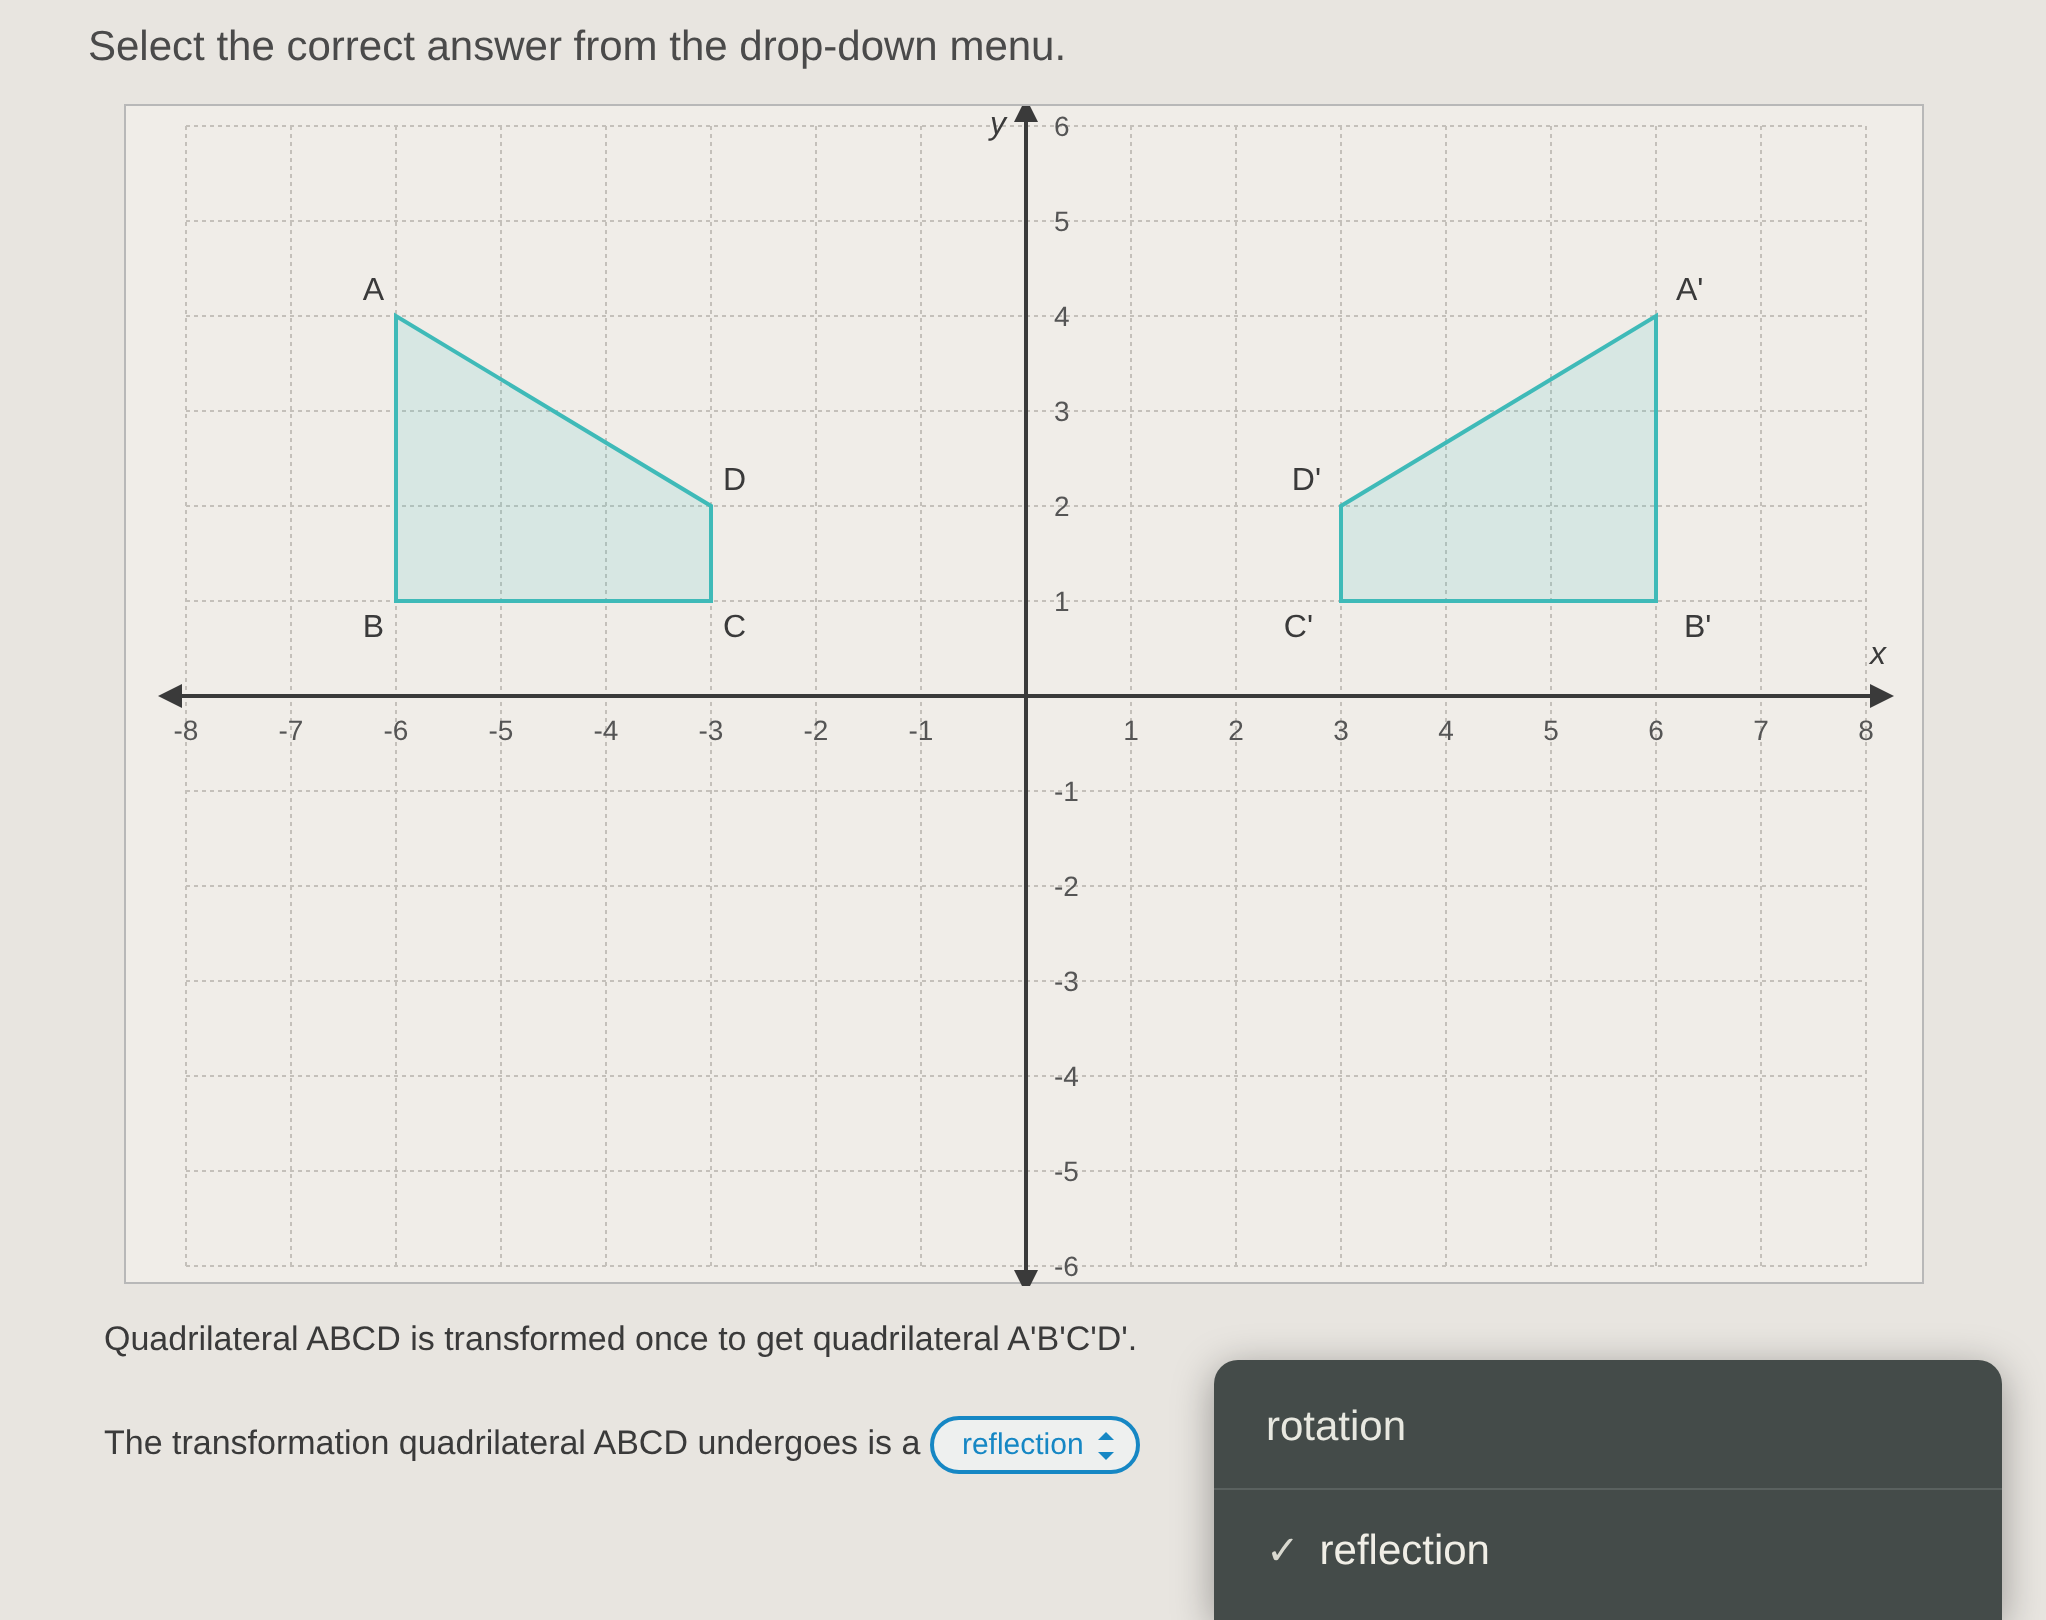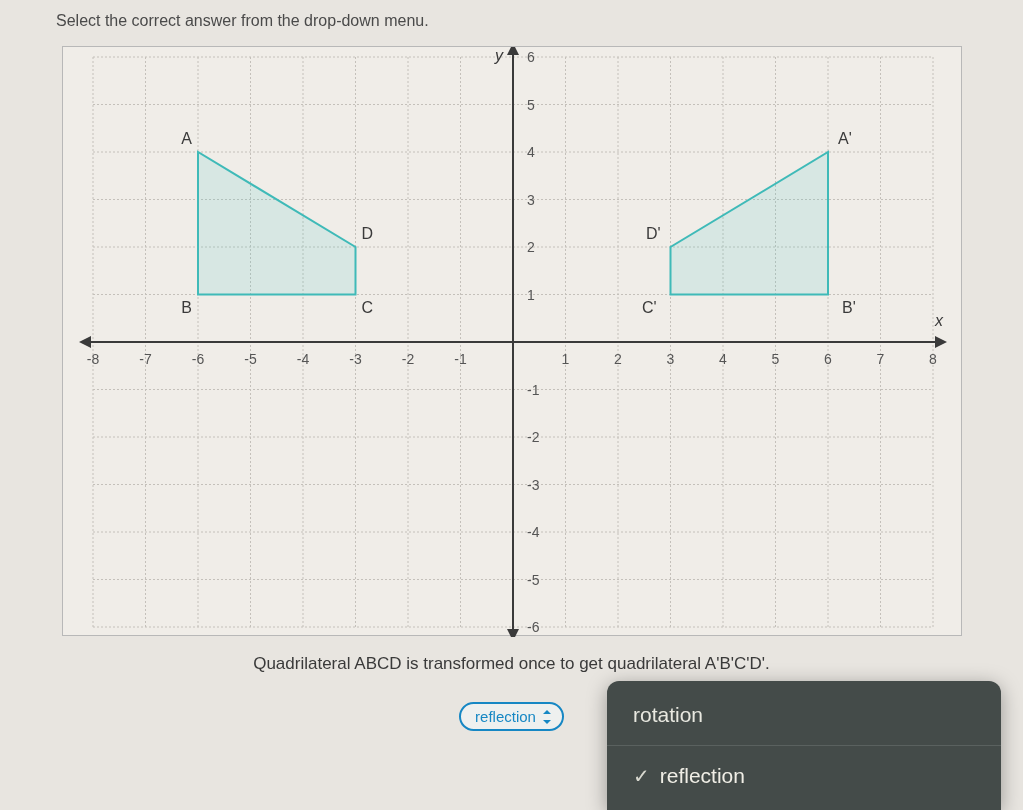--- a/index.html
+++ b/index.html
@@ -6,41 +6,40 @@
     body {
       font-family: Arial, sans-serif;
       background: #e8e5e0;
       width: 1023px;
       height: 810px;
       position: relative;
       overflow: hidden;
     }
     .instruction {
       color: #4a4a4a;
-      font-size: 16px;
-      padding: 12px 0 16px 56px;
+      font-size: 21px;
+      padding: 12px 0 16px 44px;
     }
     .graph-container {
       width: 900px;
       height: 590px;
       margin: 0 auto;
       background: #f0ede8;
       position: relative;
       border: 1px solid #b8b8b8;
     }
     .graph-svg {
       position: absolute;
       top: 0;
       left: 0;
     }
     .bottom-text {
       padding: 18px 52px;
       color: #3a3a3a;
       font-size: 17px;
-      text-align: center;
     }
     .bottom-text p {
       margin-bottom: 28px;
     }
     .dropdown-wrapper {
       display: inline-flex;
       align-items: center;
       gap: 8px;
       vertical-align: middle;
     }
@@ -188,20 +187,21 @@
       <text x="775" y="97" font-size="16" fill="#3a3a3a" text-anchor="start">A'</text>
       <text x="779" y="265.5" font-size="16" fill="#3a3a3a" text-anchor="start">B'</text>
       <text x="593.5" y="265.5" font-size="16" fill="#3a3a3a" text-anchor="end">C'</text>
       <text x="597.5" y="192" font-size="16" fill="#3a3a3a" text-anchor="end">D'</text>
     </svg>
 </div>
 
 <div class="bottom-text">
   <p>Quadrilateral ABCD is transformed once to get quadrilateral A'B'C'D'.</p>
   <p>
+    <span>The transformation quadrilateral ABCD undergoes is a</span>
     <span class="dropdown-wrapper">
       <span class="dropdown-pill">
         <span>reflection</span>
         <span class="arrows"></span>
       </span>
     </span>
   </p>
 </div>
 
 <div class="dropdown-popover">

